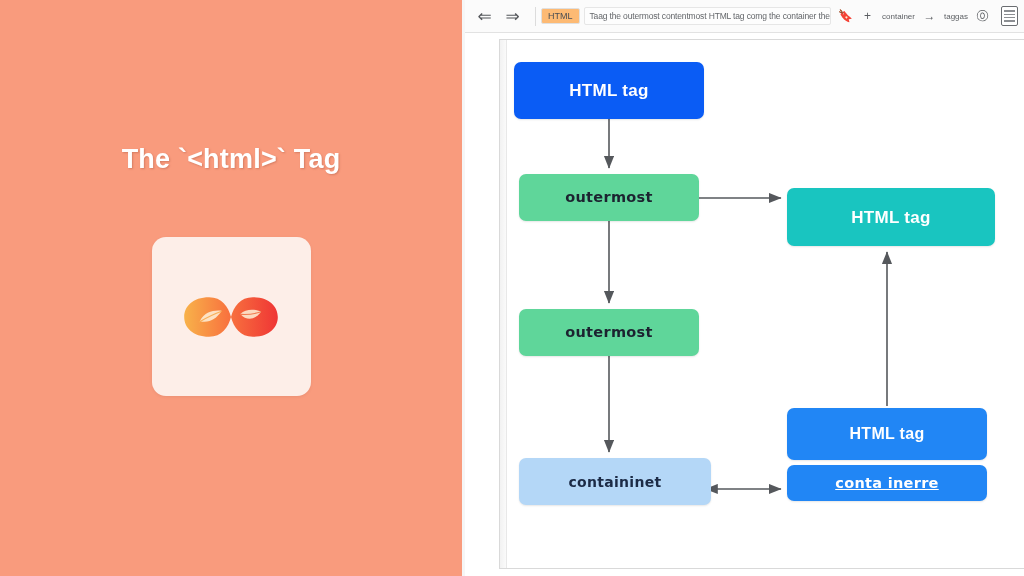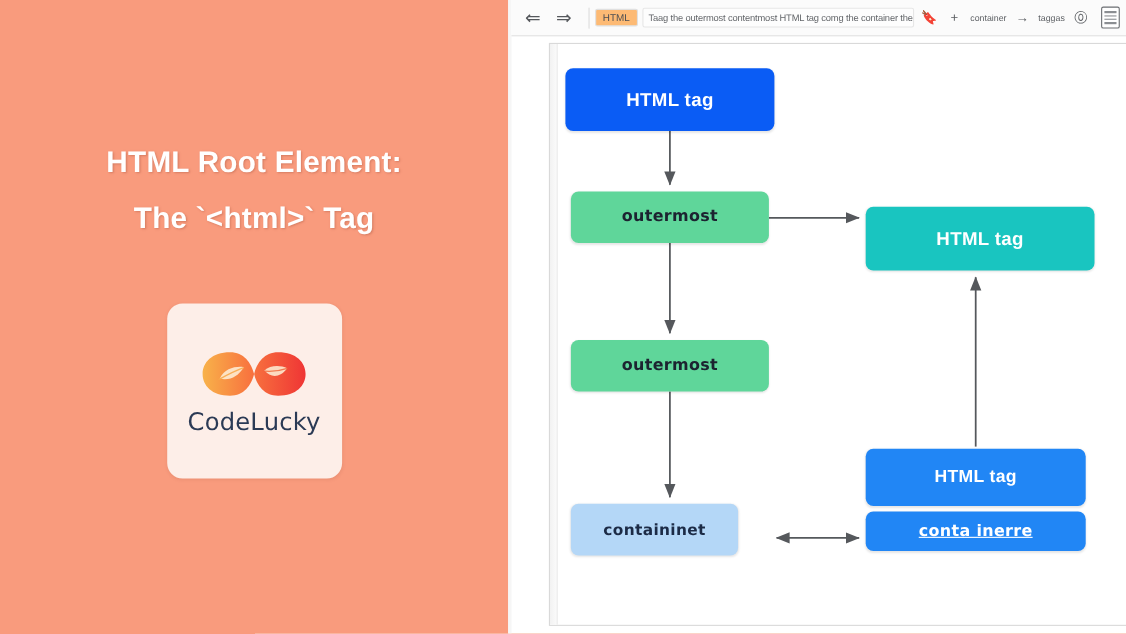--- a/index.html
+++ b/index.html
@@ -151,21 +151,21 @@
   }
   .n-root{left:14px;top:22px;width:190px;height:57px;background:#0a5cf5;}
   .n-root .node-label{color:#ffffff;font-size:17px;}
 
   .n-mid1{left:19px;top:134px;width:180px;height:47px;background:#5fd69a;}
   .n-mid1 .node-label{color:#1c2330;font-size:14.5px;font-family:"DejaVu Sans",sans-serif;}
 
   .n-mid2{left:19px;top:269px;width:180px;height:47px;background:#5fd69a;}
   .n-mid2 .node-label{color:#1c2330;font-size:14.5px;font-family:"DejaVu Sans",sans-serif;}
 
-  .n-bot-left{left:19px;top:418px;width:152px;height:47px;background:#b4d7f7;}
+  .n-bot-left{left:19px;top:418px;width:192px;height:47px;background:#b4d7f7;}
   .n-bot-left .node-label{color:#1c2b46;font-size:14px;font-family:"DejaVu Sans",sans-serif;}
 
   .n-teal{left:287px;top:148px;width:208px;height:58px;background:#19c5c0;}
   .n-teal .node-label{color:#ffffff;font-size:17px;}
 
   .n-blue2{left:287px;top:368px;width:200px;height:52px;background:#2186f5;}
   .n-blue2 .node-label{color:#ffffff;font-size:16px;}
 
   .n-blue3{left:287px;top:425px;width:200px;height:36px;background:#2186f5;}
   .n-blue3 .node-label{
@@ -178,40 +178,38 @@
   .edges{position:absolute;left:0;top:0;width:548px;height:530px;pointer-events:none;}
 </style>
 </head>
 <body>
 
 <div class="stage">
 
   <div class="left-panel">
 
     <div class="slide-title">
-      <span>HTML Root Element:</span>
       <span class="line2">The `&lt;html&gt;` Tag</span>
     </div>
 
     <div class="logo-card">
       <svg class="logo-mark" viewBox="0 0 200 100">
         <defs>
           <linearGradient id="lg" x1="0" y1="0" x2="1" y2="0">
             <stop offset="0%" stop-color="#f8b24a"></stop>
             <stop offset="45%" stop-color="#f8763f"></stop>
             <stop offset="100%" stop-color="#ef3535"></stop>
           </linearGradient>
         </defs>
         <path d="M58 12 C26 12 10 30 10 50 C10 70 26 88 58 88 C82 88 95 70 100 50 C105 30 118 12 142 12 C174 12 190 30 190 50 C190 70 174 88 142 88 C118 88 105 70 100 50 C95 30 82 12 58 12 Z" fill="url(#lg)"></path>
         <path d="M40 58 C48 40 68 36 82 38 C72 54 58 62 40 58 Z" fill="#fde9cf" opacity=".92"></path>
         <path d="M38 60 C52 52 68 44 82 39" stroke="#f7a94a" stroke-width="2.4" fill="none" opacity=".9"></path>
         <path d="M118 44 C128 34 146 34 158 40 C146 56 130 58 118 44 Z" fill="#fde9cf" opacity=".9"></path>
         <path d="M119 45 C132 46 146 44 158 40" stroke="#ef6a3b" stroke-width="2.2" fill="none" opacity=".85"></path>
       </svg>
-      <div class="logo-text">CodeLucky</div>
     </div>
   </div>
 
   <div class="browser">
 
     <div class="toolbar">
       <div class="nav-btns">
         <div class="nav-arrow">⇐</div>
         <div class="nav-arrow">⇒</div>
       </div>

